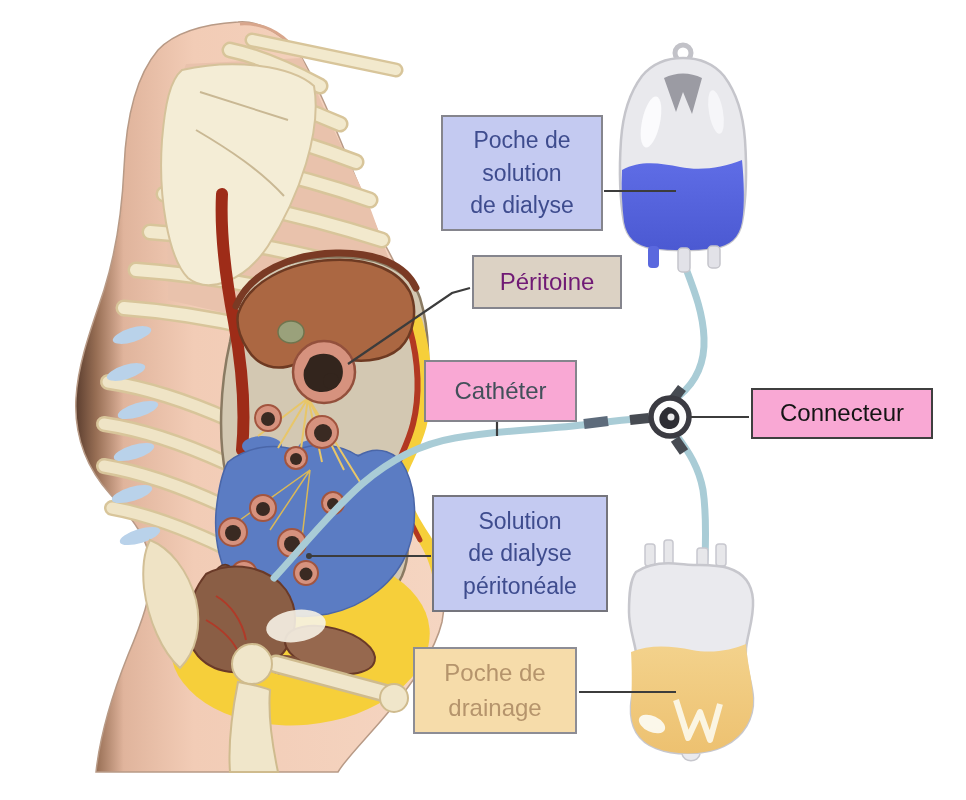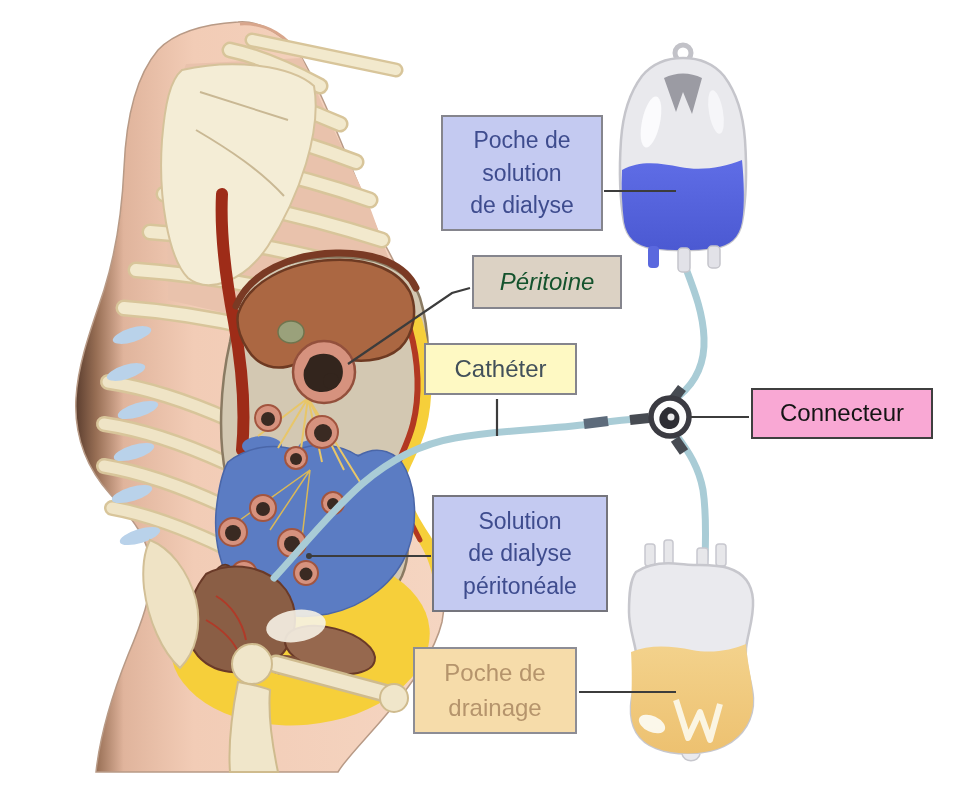--- a/index.html
+++ b/index.html
@@ -4,22 +4,22 @@
 <style>
   html,body{margin:0;padding:0;background:#ffffff;}
   #stage{position:relative;width:966px;height:800px;background:#ffffff;overflow:hidden;
          font-family:"Liberation Sans", sans-serif;border-radius:24px;}
   #art{position:absolute;left:0;top:0;}
   .callout{position:absolute;box-sizing:border-box;display:flex;align-items:center;justify-content:center;
            text-align:center;white-space:pre-line;line-height:1.42;}
   .co-solution-bag{left:441px;top:115px;width:162px;height:116px;background:#c4caf1;
                    border:2px solid #85858d;color:#3e4c8e;font-size:23px;}
   .co-peritoine{left:472px;top:255px;width:150px;height:54px;background:#dcd2c4;
-                border:2px solid #85858d;color:#14532d;font-size:24px;font-style:italic;}
-  .co-catheter{left:424px;top:343px;width:153px;height:52px;background:#fef9c3;
+                border:2px solid #85858d;color:#701a75;font-size:24px;}
+  .co-catheter{left:424px;top:360px;width:153px;height:62px;background:#f9a8d4;
                border:2px solid #85858d;color:#42505a;font-size:24px;}
   .co-connecteur{left:751px;top:388px;width:182px;height:51px;background:#f9a8d4;
                  border:2px solid #3f3f3f;color:#141414;font-size:24px;}
   .co-dialysate{left:432px;top:495px;width:176px;height:117px;background:#c4caf1;
                 border:2px solid #75757d;color:#3e4c8e;font-size:23px;}
   .co-drainage{left:413px;top:647px;width:164px;height:87px;background:#f6dcaa;
                border:2px solid #8d8d95;color:#b5946c;font-size:24px;}
 </style>
 </head>
 <body>

